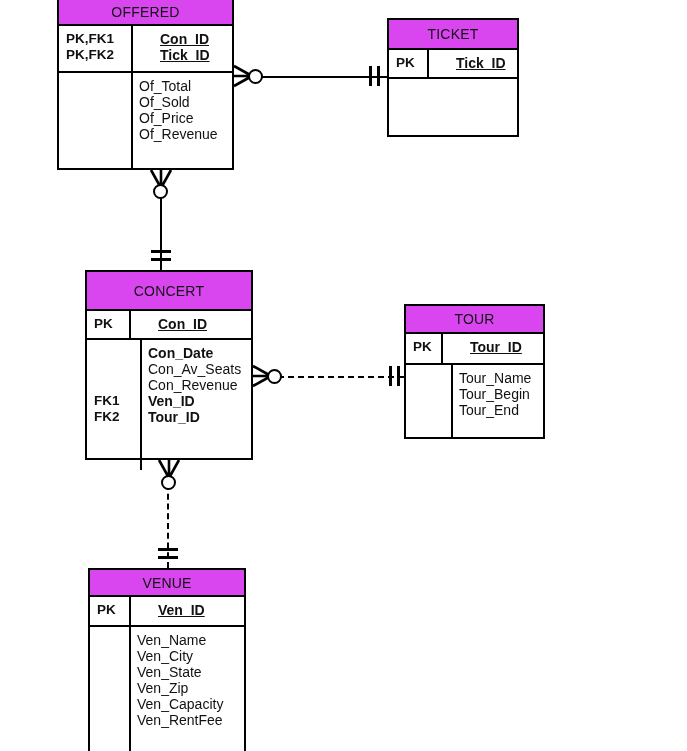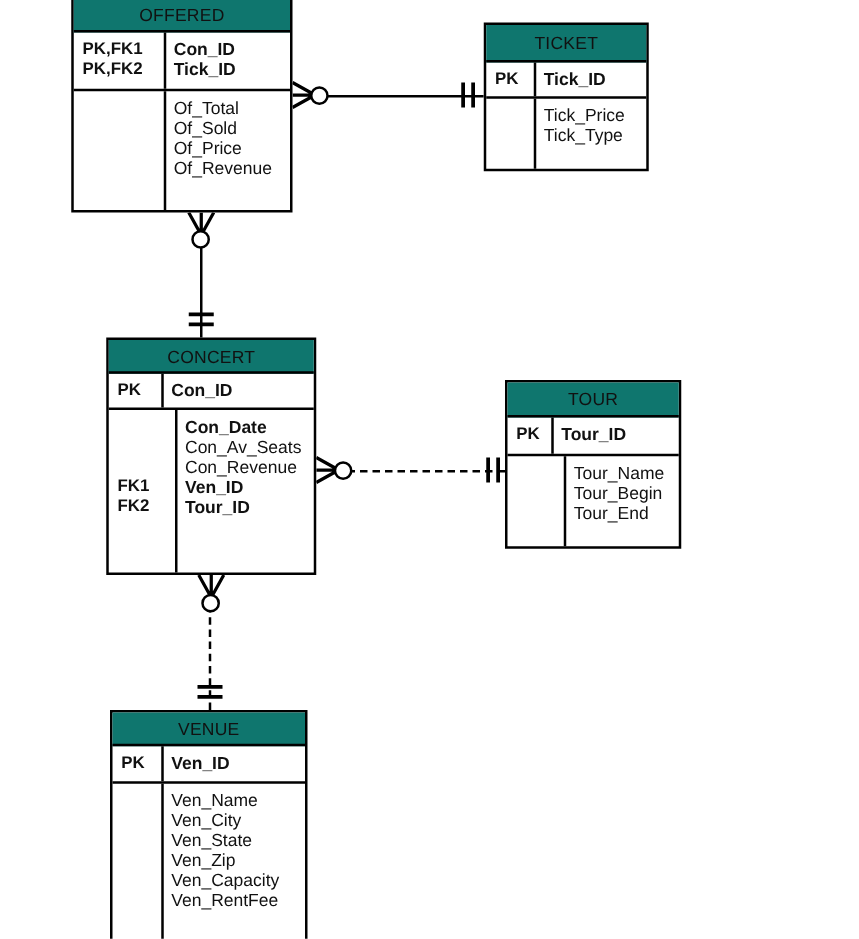--- a/index.html
+++ b/index.html
@@ -26,21 +26,21 @@
   
   .entity {
     position: absolute;
     box-sizing: border-box;
     border: 2px solid #000;
     background: #fff;
     z-index: 5;
   }
   .entity-header {
     box-sizing: border-box;
-    background: #0f766e;
+    background: #d946ef;
     border-bottom: 2px solid #000;
     text-align: center;
     font-size: 14px;
     color: #111;
     letter-spacing: 0.2px;
     line-height: 1;
     display: flex;
     align-items: center;
     justify-content: center;
   }
@@ -75,20 +75,22 @@
     color: #111;
     flex: 1 1 auto;
   }
   .keycol .row, .namecol .row {
     line-height: 16px;
     white-space: nowrap;
   }
   .keycol .row { padding-left: 7px; }
   .namecol .row.pk {
     font-weight: bold;
+    text-decoration: underline;
+    margin-left: 21px;
   }
   .namecol .row.bold { font-weight: bold; }
   .row.blank { color: transparent; }
   .line-h {
     position: absolute;
     height: 0;
     border-top: 2px solid #000;
     z-index: 2;
   }
   .line-v {
@@ -152,31 +154,24 @@
   <div class="entity" style="left:387px; top:18px; width:132px; height:119px;">
     <div class="entity-header" style="height:30px;">TICKET</div>
     <div class="section pk-section" style="height:29px;">
       <div class="keycol" style="width:40px;">
         <div class="row">PK</div>
       </div>
       <div class="namecol">
         <div class="row pk">Tick_ID</div>
       </div>
     </div>
-    <div class="section attr-section" style="height:56px;">
-      <div class="keycol" style="width:40px;"></div>
-      <div class="namecol">
-        <div class="row">Tick_Price</div>
-        <div class="row">Tick_Type</div>
-      </div>
-    </div>
   </div>
 
   <div class="entity" style="left:85px; top:270px; width:168px; height:190px;">
-    <div class="entity-header" style="height:27px;text-align:center;">CONCERT</div>
+    <div class="entity-header" style="height:39px;text-align:center;">CONCERT</div>
     <div class="section pk-section" style="height:29px;">
       <div class="keycol" style="width:44px;">
         <div class="row">PK</div>
       </div>
       <div class="namecol">
         <div class="row pk">Con_ID</div>
       </div>
     </div>
     <div class="section attr-section" style="height:130px;">
       <div class="keycol" style="width:55px;">

